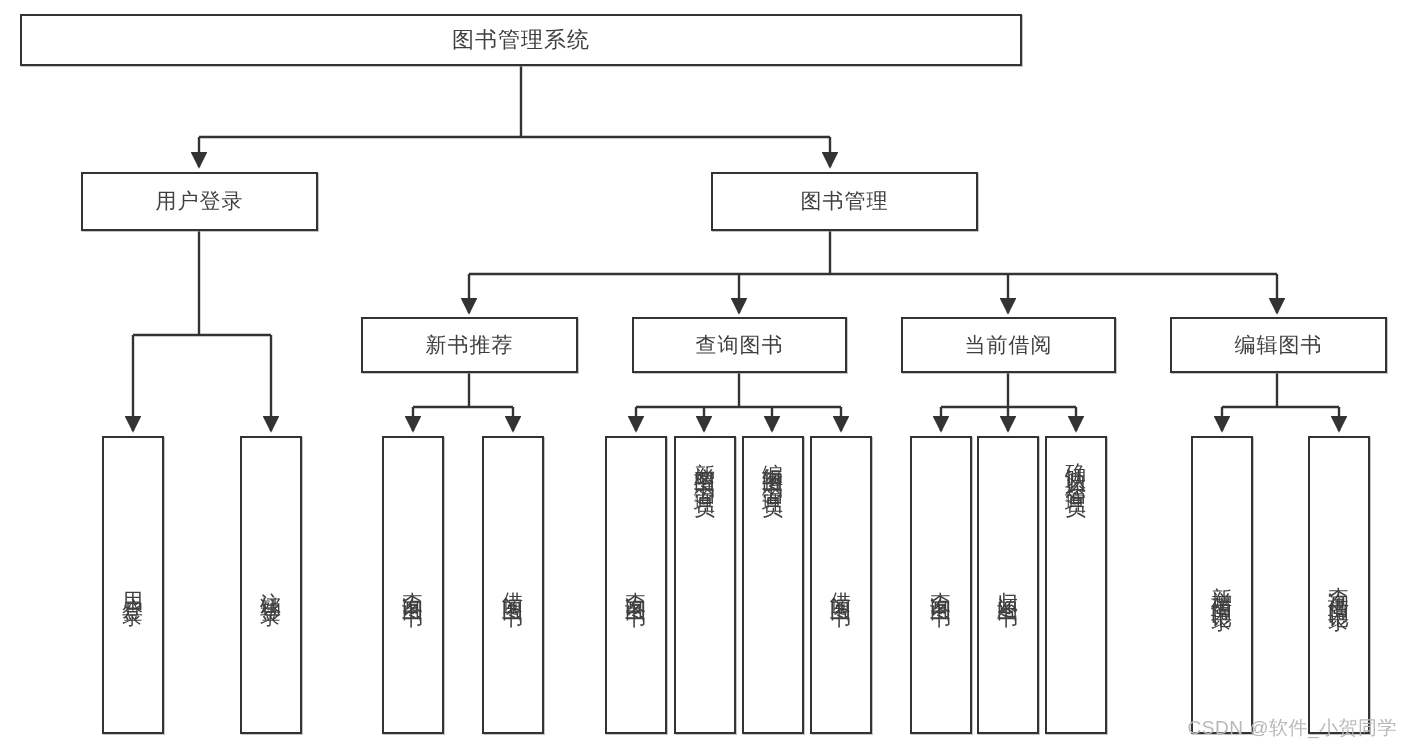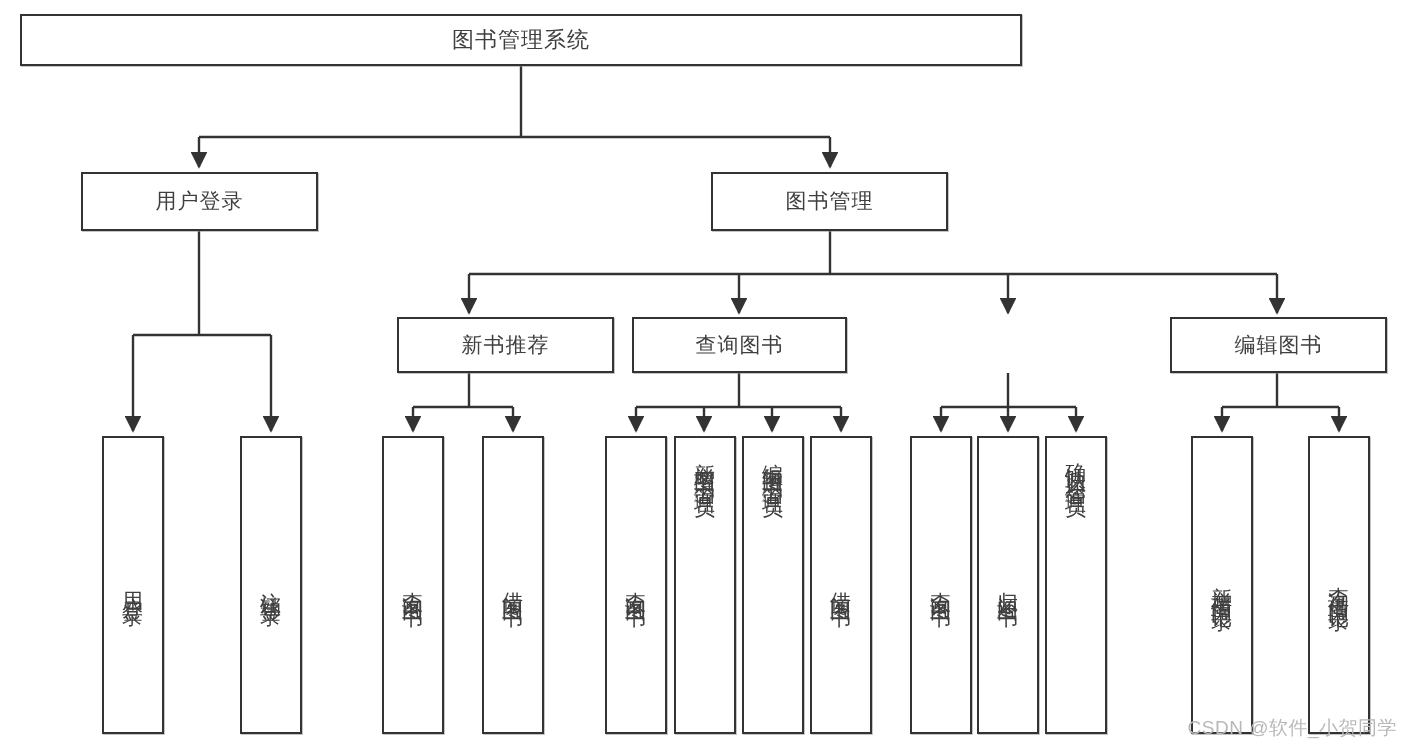--- a/index.html
+++ b/index.html
@@ -133,29 +133,32 @@
     </g>
   </svg>
 
   <div class="node root" style="left:20px; top:14px; width:1002px; height:52px;">
     <span class="lbl">图书管理系统</span>
   </div>
 
   <div class="node horiz" style="left:81px; top:172px; width:237px; height:59px;">
     <span class="lbl">用户登录</span>
   </div>
-  <div class="node horiz" style="left:711px; top:172px; width:237px; height:59px;">
+  <div class="node horiz" style="left:711px; top:172px; width:267px; height:59px;">
     <span class="lbl">图书管理</span>
   </div>
 
-  <div class="node horiz" style="left:361px; top:317px; width:217px; height:56px;margin-left:36px;">
+  <div class="node horiz" style="left:361px; top:317px; width:217px; height:56px;">
     <span class="lbl">新书推荐</span>
   </div>
   <div class="node horiz" style="left:632px; top:317px; width:215px; height:56px;">
     <span class="lbl">查询图书</span>
+  </div>
+  <div class="node horiz" style="left:901px; top:317px; width:215px; height:56px;">
+    <span class="lbl">当前借阅</span>
   </div>
   <div class="node horiz" style="left:1170px; top:317px; width:217px; height:56px;">
     <span class="lbl">编辑图书</span>
   </div>
 
   <div class="node vert mid" style="left:102px; top:436px; width:62px; height:298px;">
     <span class="lbl">用户登录</span>
   </div>
   <div class="node vert mid" style="left:240px; top:436px; width:62px; height:298px;">
     <span class="lbl">注销登录</span>

